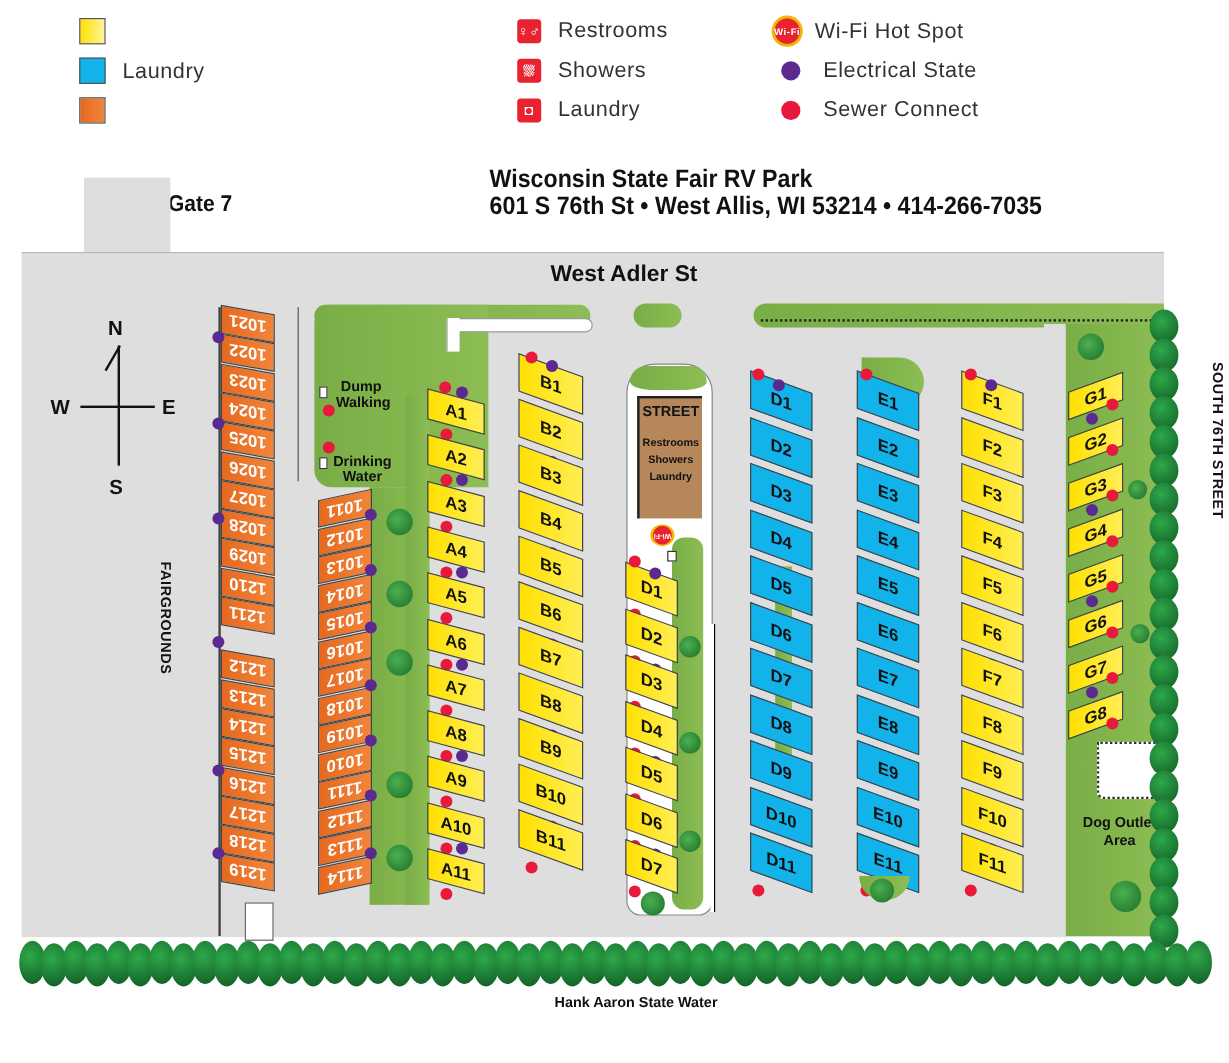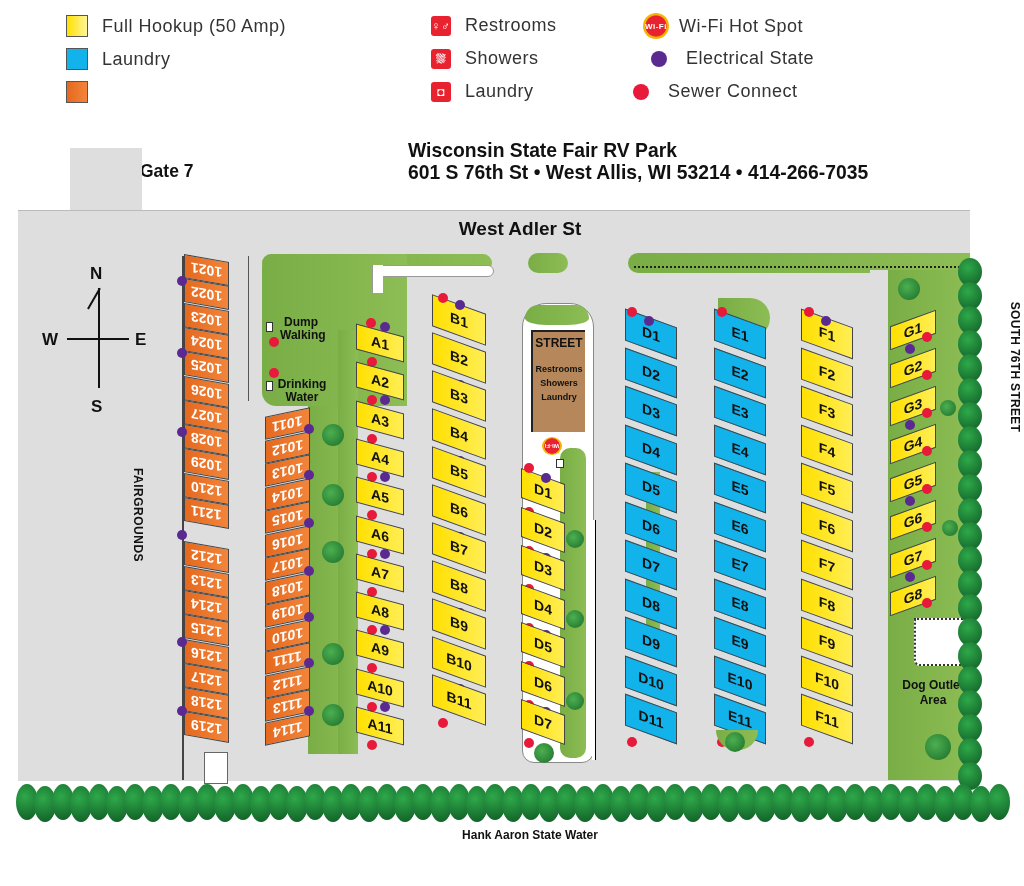--- a/index.html
+++ b/index.html
@@ -22,21 +22,20 @@
   .tree{position:absolute;border-radius:50%;background:radial-gradient(circle at 40% 40%,#4caf50,#1b6e2a);}
   .hedge{position:absolute;border-radius:50%;background:radial-gradient(circle at 40% 35%,#2ea84a,#0f5a24);}
   .lbl{position:absolute;font-weight:bold;color:#111;text-align:center;}
 </style>
 </head>
 <body>
 
 <div>
   <div class="legend-item" style="left:66px;top:15px;">
     <div class="swatch" style="background:linear-gradient(90deg,#ffe000,#fff59a);"></div>
-    <span>Full Hookup (50 Amp)</span>
   </div>
   <div class="legend-item" style="left:66px;top:48px;">
     <div class="swatch" style="background:#12b2ea;"></div>
     <span>Laundry</span>
   </div>
   <div class="legend-item" style="left:66px;top:81px;">
     <div class="swatch" style="background:linear-gradient(90deg,#e5691f,#f2853a);"></div>
   </div>
 
   <div class="legend-item" style="left:431px;top:15px;">
@@ -53,21 +52,21 @@
   </div>
 
   <div class="legend-item" style="left:643px;top:13px;">
     <div style="width:26px;height:26px;border-radius:50%;background:radial-gradient(circle,#e8232f 55%,#f5b400 60%);color:#fff;font-size:8px;font-weight:bold;display:flex;align-items:center;justify-content:center;margin-right:10px;">Wi-Fi</div>
     <span>Wi-Fi Hot Spot</span>
   </div>
   <div class="legend-item" style="left:651px;top:48px;">
     <div style="width:16px;height:16px;border-radius:50%;background:#5b2a91;margin-right:19px;"></div>
     <span>Electrical State</span>
   </div>
-  <div class="legend-item" style="left:633px;top:81px;text-align:right;">
+  <div class="legend-item" style="left:651px;top:81px;text-align:right;">
     <div style="width:16px;height:16px;border-radius:50%;background:#e8193a;margin-right:19px;"></div>
     <span>Sewer Connect</span>
   </div>
 </div>
 
 <div class="title" style="left:408px;top:138px;">Wisconsin State Fair RV Park</div>
 <div class="title" style="left:408px;top:160px;">601 S 76th St • West Allis, WI 53214 • 414-266-7035</div>
 <div class="title" style="left:140px;top:160px;font-size:19px;">Gate 7</div>
 
 <div class="road" style="left:70px;top:148px;width:72px;height:70px;border-radius:0 0 0 0;"></div>

